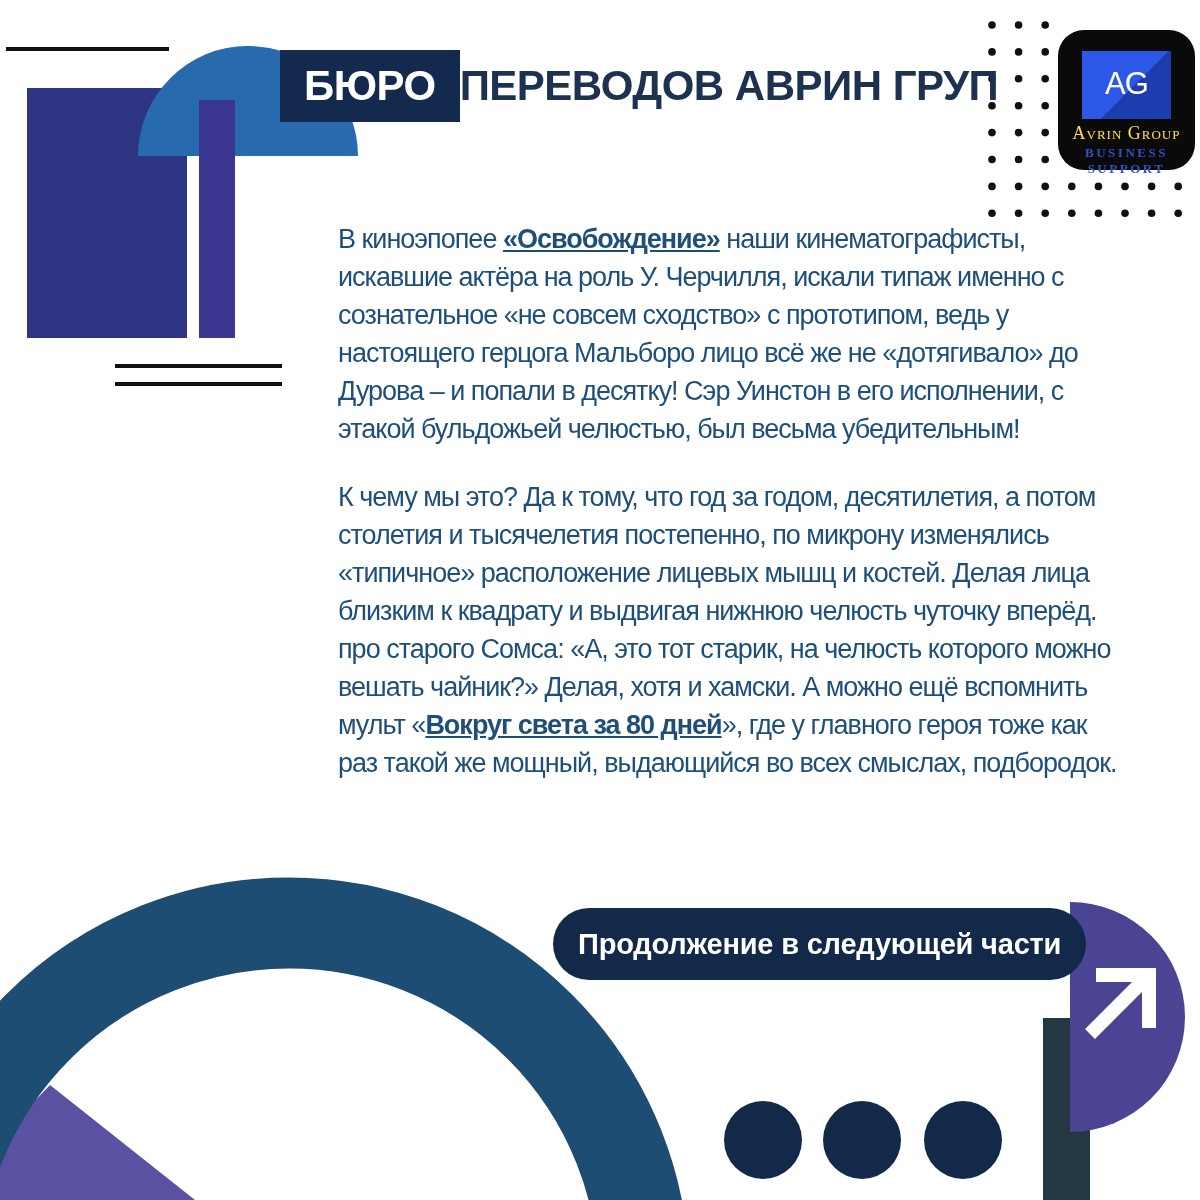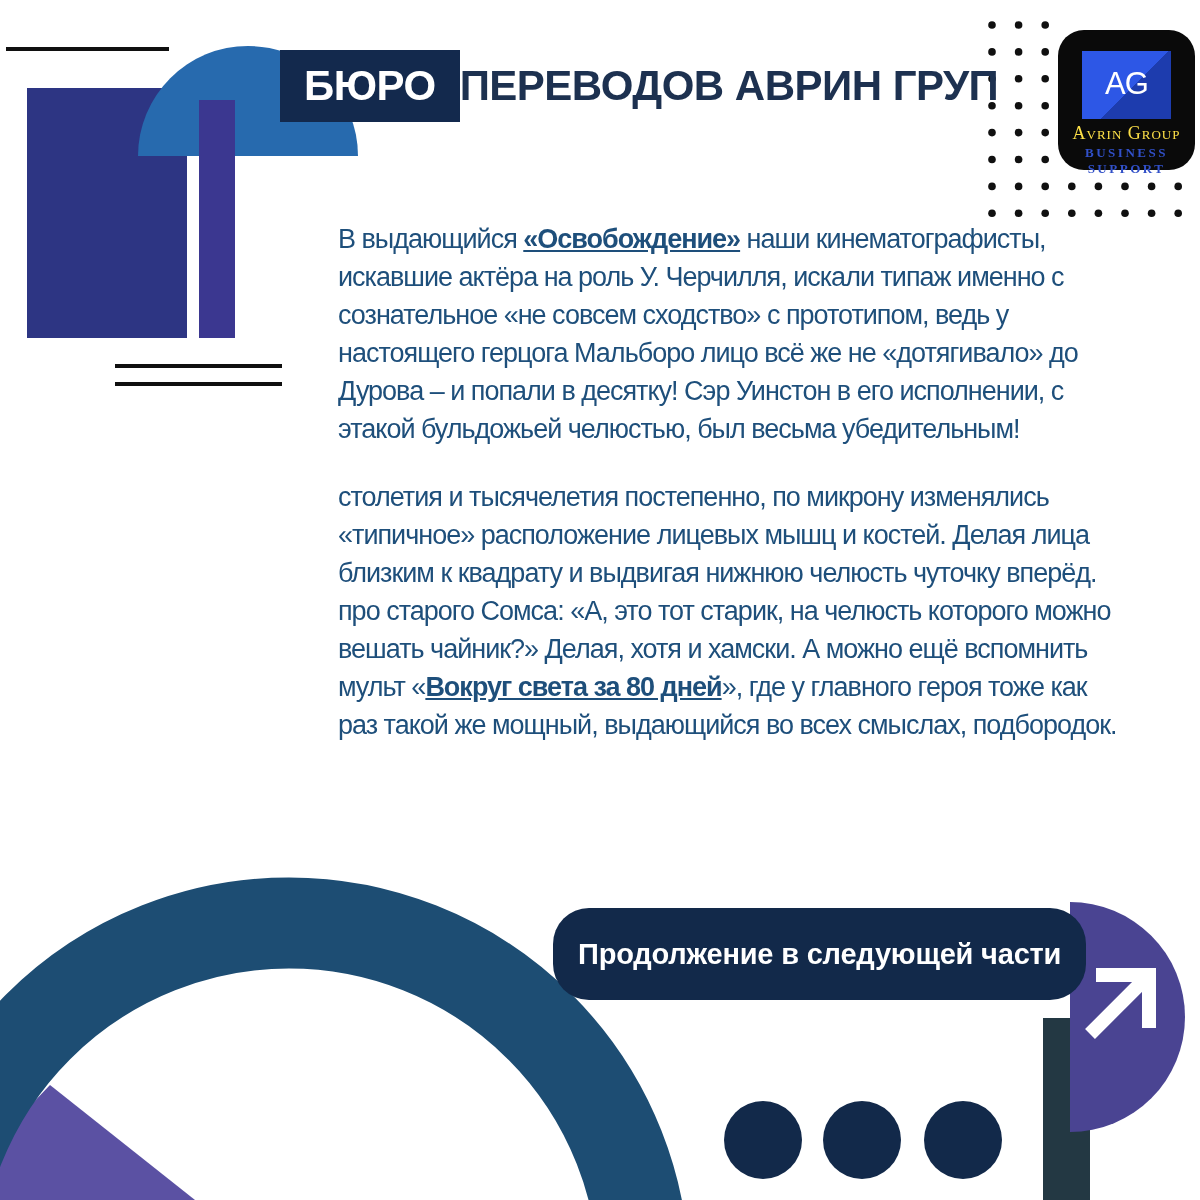--- a/index.html
+++ b/index.html
@@ -31,21 +31,21 @@
   .logo-tag{margin-top:1px;color:var(--logo-tagline-blue);font-family:Liberation Serif, serif;
             font-weight:700;font-size:13px;letter-spacing:2.5px;}
 
   .article{position:absolute;left:338px;top:220px;width:835px;z-index:2;
            color:var(--body-text);font-size:27px;line-height:38px;letter-spacing:-1px;}
   .article .para{margin:0;}
   .article .para + .para{margin-top:30px;}
   .tl{white-space:nowrap;}
   .tl b{font-weight:700;text-decoration:underline;}
 
-  .badge{position:absolute;left:553px;top:908px;height:92px;z-index:2;
+  .badge{position:absolute;left:553px;top:908px;height:72px;z-index:2;
          background:var(--badge-navy);color:#fff;border-radius:36px;
          display:flex;align-items:center;padding:0 25px;
          font-weight:700;font-size:29px;letter-spacing:-0.2px;white-space:nowrap;}
 </style>
 </head>
 <body>
 
 <svg class="deco" width="1200" height="1200" viewBox="0 0 1200 1200">
 
   <rect x="6" y="47" width="163" height="4" style="fill:var(--dot-black)"></rect>
@@ -110,28 +110,29 @@
 </div>
 
 <div class="logo">
   <div class="logo-mono">AG</div>
   <div class="logo-name">Avrin Group</div>
   <div class="logo-tag">BUSINESS SUPPORT</div>
 </div>
 
 <div class="article" id="article">
     <div class="para">
-      <div class="tl"><span>В выдающийся </span><b>«Освобождение»</b><span> наши кинематографисты,</span></div>
+      <div class="tl"><span>В киноэпопее </span><b>«Освобождение»</b><span> наши кинематографисты,</span></div>
       <div class="tl"><span>искавшие актёра на роль У. Черчилля, искали типаж именно с</span></div>
       <div class="tl"><span>сознательное «не совсем сходство» с прототипом, ведь у</span></div>
       <div class="tl"><span>настоящего герцога Мальборо лицо всё же не «дотягивало» до</span></div>
       <div class="tl"><span>Дурова – и попали в десятку! Сэр Уинстон в его исполнении, с</span></div>
       <div class="tl"><span>этакой бульдожьей челюстью, был весьма убедительным!</span></div>
     </div>
     <div class="para">
+      <div class="tl"><span>К чему мы это? Да к тому, что год за годом, десятилетия, а потом</span></div>
       <div class="tl"><span>столетия и тысячелетия постепенно, по микрону изменялись</span></div>
       <div class="tl"><span>«типичное» расположение лицевых мышц и костей. Делая лица</span></div>
       <div class="tl"><span>близким к квадрату и выдвигая нижнюю челюсть чуточку вперёд.</span></div>
       <div class="tl"><span>про старого Сомса: «А, это тот старик, на челюсть которого можно</span></div>
       <div class="tl"><span>вешать чайник?» Делая, хотя и хамски. А можно ещё вспомнить</span></div>
       <div class="tl"><span>мульт «</span><b>Вокруг света за 80 дней</b><span>», где у главного героя тоже как</span></div>
       <div class="tl"><span>раз такой же мощный, выдающийся во всех смыслах, подбородок.</span></div>
     </div>
   </div>
 

